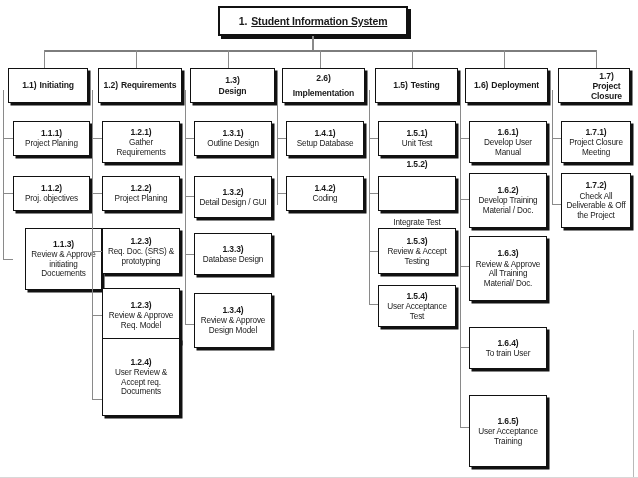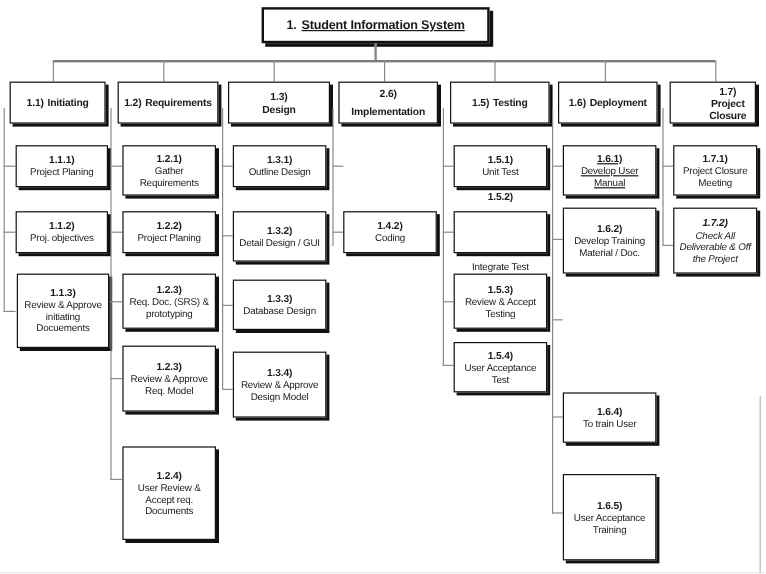--- a/index.html
+++ b/index.html
@@ -159,21 +159,21 @@
   <div class="conn h" style="left:3px; top:259px; width:10px;"></div>
 
   <div class="box" style="left:13px; top:121px; width:77px; height:35px;">
     <span class="code">1.1.1)</span>
     <span class="label">Project Planing</span>
   </div>
   <div class="box" style="left:13px; top:176px; width:77px; height:35px;">
     <span class="code">1.1.2)</span>
     <span class="label">Proj. objectives</span>
   </div>
-  <div class="box" style="left:14px; top:228px; width:77px; height:62px;">
+  <div class="box" style="left:25px; top:228px; width:77px; height:62px;">
     <span class="code">1.1.3)</span>
     <span class="label">Review &amp; Approve initiating Docuements</span>
   </div>
 
   <div class="conn v" style="left:92px; top:90px; height:310px;"></div>
   <div class="conn h" style="left:92px; top:138px; width:10px;"></div>
   <div class="conn h" style="left:92px; top:193px; width:10px;"></div>
   <div class="conn h" style="left:92px; top:251px; width:10px;"></div>
   <div class="conn h" style="left:92px; top:315px; width:10px;"></div>
   <div class="conn h" style="left:92px; top:399px; width:10px;"></div>
@@ -187,21 +187,21 @@
     <span class="label">Project Planing</span>
   </div>
   <div class="box" style="left:102px; top:228px; width:78px; height:46px;">
     <span class="code">1.2.3)</span>
     <span class="label">Req. Doc. (SRS) &amp; prototyping</span>
   </div>
   <div class="box" style="left:102px; top:288px; width:78px; height:55px;">
     <span class="code">1.2.3)</span>
     <span class="label">Review &amp; Approve Req. Model</span>
   </div>
-  <div class="box" style="left:102px; top:372px; width:78px; height:78px;">
+  <div class="box" style="left:102px; top:338px; width:78px; height:78px;">
     <span class="code">1.2.4)</span>
     <span class="label">User Review &amp; Accept req. Documents</span>
   </div>
 
   <div class="conn v" style="left:185px; top:90px; height:235px;"></div>
   <div class="conn h" style="left:185px; top:138px; width:9px;"></div>
   <div class="conn h" style="left:185px; top:196px; width:9px;"></div>
   <div class="conn h" style="left:185px; top:254px; width:9px;"></div>
   <div class="conn h" style="left:185px; top:324px; width:9px;"></div>
 
@@ -219,20 +219,24 @@
   </div>
   <div class="box" style="left:194px; top:293px; width:78px; height:55px;">
     <span class="code">1.3.4)</span>
     <span class="label">Review &amp; Approve Design Model</span>
   </div>
 
   <div class="conn v" style="left:277px; top:90px; height:115px;"></div>
   <div class="conn h" style="left:277px; top:138px; width:9px;"></div>
   <div class="conn h" style="left:277px; top:193px; width:9px;"></div>
 
+  <div class="box" style="left:286px; top:121px; width:78px; height:35px;">
+    <span class="code">1.4.1)</span>
+    <span class="label">Setup Database</span>
+  </div>
   <div class="box" style="left:286px; top:176px; width:78px; height:35px;">
     <span class="code">1.4.2)</span>
     <span class="label">Coding</span>
   </div>
 
   <div class="conn v" style="left:369px; top:90px; height:215px;"></div>
   <div class="conn h" style="left:369px; top:138px; width:9px;"></div>
   <div class="conn h" style="left:369px; top:193px; width:9px;"></div>
   <div class="conn h" style="left:369px; top:251px; width:9px;"></div>
   <div class="conn h" style="left:369px; top:304px; width:9px;"></div>
@@ -254,43 +258,47 @@
     <span class="label">User Acceptance Test</span>
   </div>
 
   <div class="conn v" style="left:460px; top:90px; height:338px;"></div>
   <div class="conn h" style="left:460px; top:138px; width:9px;"></div>
   <div class="conn h" style="left:460px; top:199px; width:9px;"></div>
   <div class="conn h" style="left:460px; top:266px; width:9px;"></div>
   <div class="conn h" style="left:460px; top:347px; width:9px;"></div>
   <div class="conn h" style="left:460px; top:427px; width:9px;"></div>
 
-  <div class="box" style="left:469px; top:121px; width:78px; height:42px;text-decoration:underline;">
+  <div class="box" style="left:469px; top:121px; width:78px; height:42px;">
     <span class="code">1.6.1)</span>
     <span class="label">Develop User Manual</span>
   </div>
   <div class="box" style="left:469px; top:173px; width:78px; height:55px;">
     <span class="code">1.6.2)</span>
     <span class="label">Develop Training Material / Doc.</span>
   </div>
+  <div class="box" style="left:469px; top:236px; width:78px; height:65px;">
+    <span class="code">1.6.3)</span>
+    <span class="label">Review &amp; Approve All Training Material/ Doc.</span>
+  </div>
   <div class="box" style="left:469px; top:327px; width:78px; height:42px;">
     <span class="code">1.6.4)</span>
     <span class="label">To train User</span>
   </div>
   <div class="box" style="left:469px; top:395px; width:78px; height:72px;">
     <span class="code">1.6.5)</span>
     <span class="label">User Acceptance Training</span>
   </div>
 
   <div class="conn v" style="left:552px; top:90px; height:115px;"></div>
   <div class="conn h" style="left:552px; top:138px; width:9px;"></div>
   <div class="conn h" style="left:552px; top:204px; width:9px;"></div>
 
   <div class="box" style="left:561px; top:121px; width:70px; height:42px;">
     <span class="code">1.7.1)</span>
     <span class="label">Project Closure Meeting</span>
   </div>
-  <div class="box" style="left:561px; top:173px; width:70px; height:55px;font-style:italic;">
+  <div class="box" style="left:561px; top:173px; width:70px; height:55px;">
     <span class="code">1.7.2)</span>
     <span class="label">Check All Deliverable &amp; Off the Project</span>
   </div>
 
 </div>
 
 </body></html>

